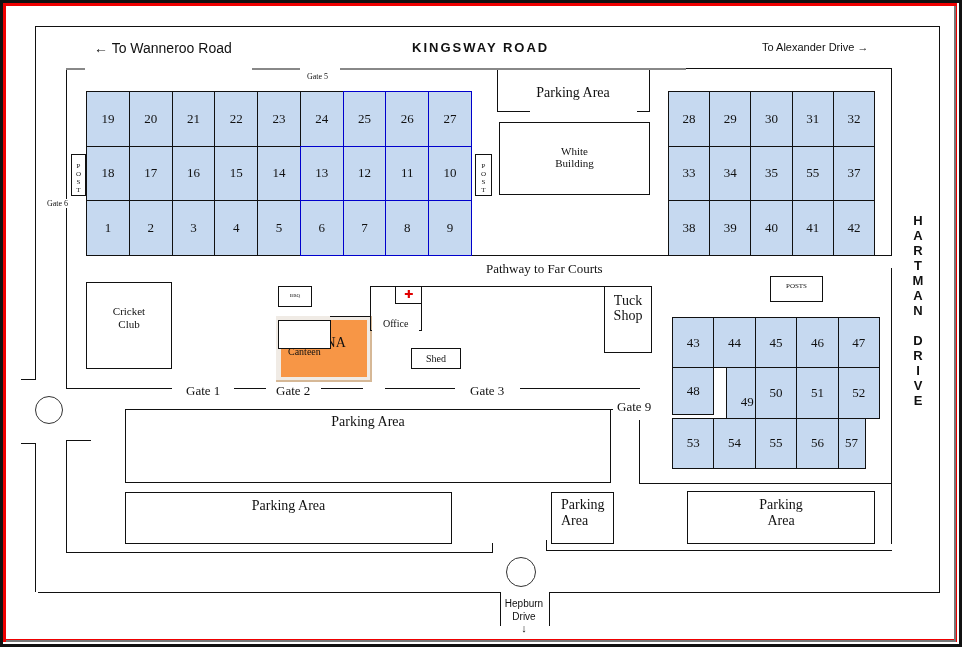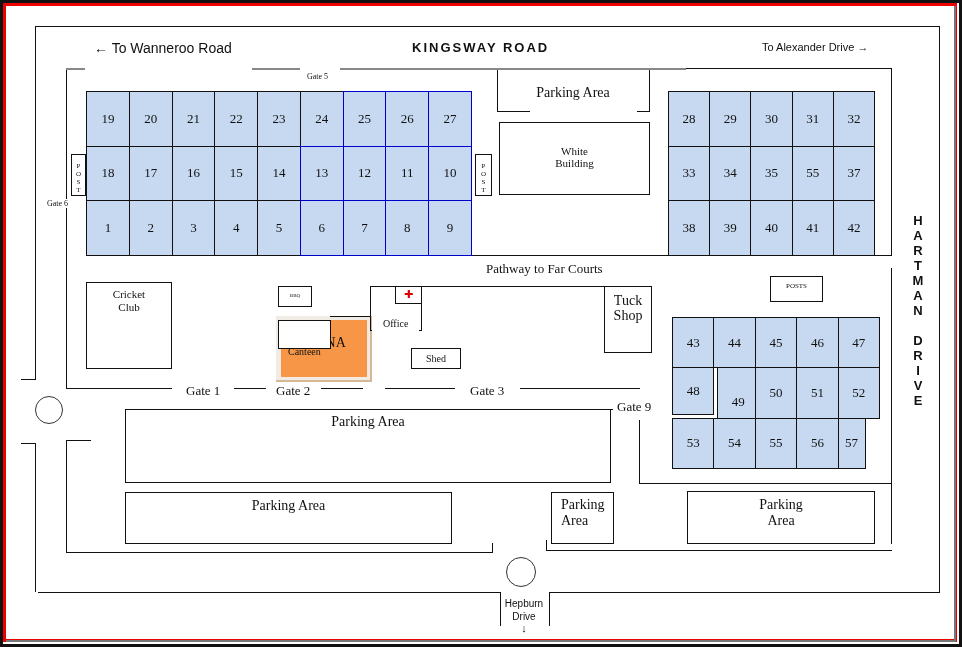--- a/index.html
+++ b/index.html
@@ -160,21 +160,21 @@
     <div class="court" style="left: 164.8px; top: 109.333px; width: 42.2px; height: 55.6667px; border: 1px solid rgb(17, 17, 17);">42</div>
   </div>
 
 <div class="abs" id="blockC" style="left:672px;top:317px;width:207px;height:151px">
     <div class="court" style="left: 0px; top: 0px; width: 42.4px; height: 51.3333px; border: 1px solid rgb(17, 17, 17);">43</div>
     <div class="court" style="left: 41.4px; top: 0px; width: 42.4px; height: 51.3333px; border: 1px solid rgb(17, 17, 17);">44</div>
     <div class="court" style="left: 82.8px; top: 0px; width: 42.4px; height: 51.3333px; border: 1px solid rgb(17, 17, 17);">45</div>
     <div class="court" style="left: 124.2px; top: 0px; width: 42.4px; height: 51.3333px; border: 1px solid rgb(17, 17, 17);">46</div>
     <div class="court" style="left: 165.6px; top: 0px; width: 42.4px; height: 51.3333px; border: 1px solid rgb(17, 17, 17);">47</div>
     <div class="court" style="left: 0px; top: 50.3333px; width: 42.4px; height: 48px; border: 1px solid rgb(17, 17, 17);">48</div>
-    <div class="court" style="left: 45px; top: 50.3333px; width: 42.4px; height: 69px; border: 1px solid rgb(17, 17, 17);">49</div>
+    <div class="court" style="left: 54px; top: 50.3333px; width: 42.4px; height: 69px; border: 1px solid rgb(17, 17, 17);">49</div>
     <div class="court" style="left: 82.8px; top: 50.3333px; width: 42.4px; height: 51.3333px; border: 1px solid rgb(17, 17, 17);">50</div>
     <div class="court" style="left: 124.2px; top: 50.3333px; width: 42.4px; height: 51.3333px; border: 1px solid rgb(17, 17, 17);">51</div>
     <div class="court" style="left: 165.6px; top: 50.3333px; width: 42.4px; height: 51.3333px; border: 1px solid rgb(17, 17, 17);">52</div>
     <div class="court" style="left: 0px; top: 100.667px; width: 42.4px; height: 51.3333px; border: 1px solid rgb(17, 17, 17);">53</div>
     <div class="court" style="left: 41.4px; top: 100.667px; width: 42.4px; height: 51.3333px; border: 1px solid rgb(17, 17, 17);">54</div>
     <div class="court" style="left: 82.8px; top: 100.667px; width: 42.4px; height: 51.3333px; border: 1px solid rgb(17, 17, 17);">55</div>
     <div class="court" style="left: 124.2px; top: 100.667px; width: 42.4px; height: 51.3333px; border: 1px solid rgb(17, 17, 17);">56</div>
     <div class="court" style="left: 165.6px; top: 100.667px; width: 28px; height: 51.3333px; border: 1px solid rgb(17, 17, 17);">57</div>
   </div>
 
@@ -184,21 +184,21 @@
 <div class="ln" style="left:649px;top:70px;width:1px;height:42px"></div>
 <div class="lbl center" style="left:497px;top:85px;width:152px;font-size:14px">Parking Area</div>
 
 <div class="box center" style="left:499px;top:122px;width:151px;height:73px;font-size:11px;line-height:12px;padding-top:22px">
   <div>White</div>
   <div>Building</div>
 </div>
 
 <div class="lbl" style="left:486px;top:261px;font-size:13px">Pathway to Far Courts</div>
 
-<div class="box center" style="left:86px;top:282px;width:86px;height:87px;font-size:11px;line-height:13px;padding-top:5px">
+<div class="box center" style="left:86px;top:282px;width:86px;height:87px;font-size:11px;line-height:13px;padding-top:22px">
   <div>Cricket</div>
   <div>Club</div>
 </div>
 
 <div class="box center" style="left:278px;top:286px;width:34px;height:21px;font-size:5px;line-height:18px">BBQ</div>
 
 <div class="abs" style="left:276px;top:316px;width:96px;height:66px;background:#f0ebe5;border-right:2px solid #d6b896;border-bottom:2px solid #d6b896;box-sizing:border-box"></div>
 <div class="abs center" style="left:281px;top:320px;width:86px;height:57px;background:#f79646;font-size:14px;line-height:14px;box-sizing:border-box;padding-top:16px">WDNA</div>
 <div class="box" style="left:278px;top:320px;width:53px;height:29px;font-size:10px;line-height:13px;padding:24px 0 0 9px">Canteen</div>
 <div class="ln" style="left:330px;top:316px;width:40px;height:1px"></div>

